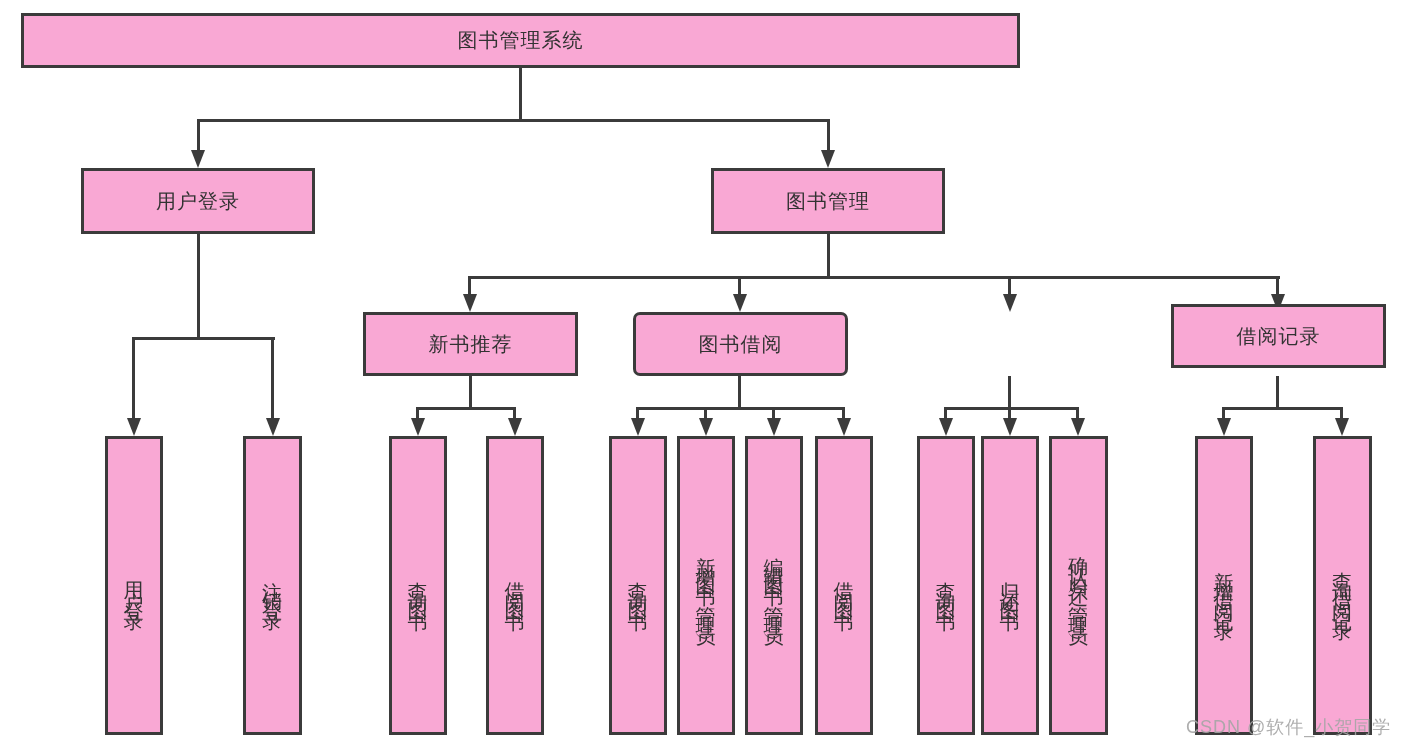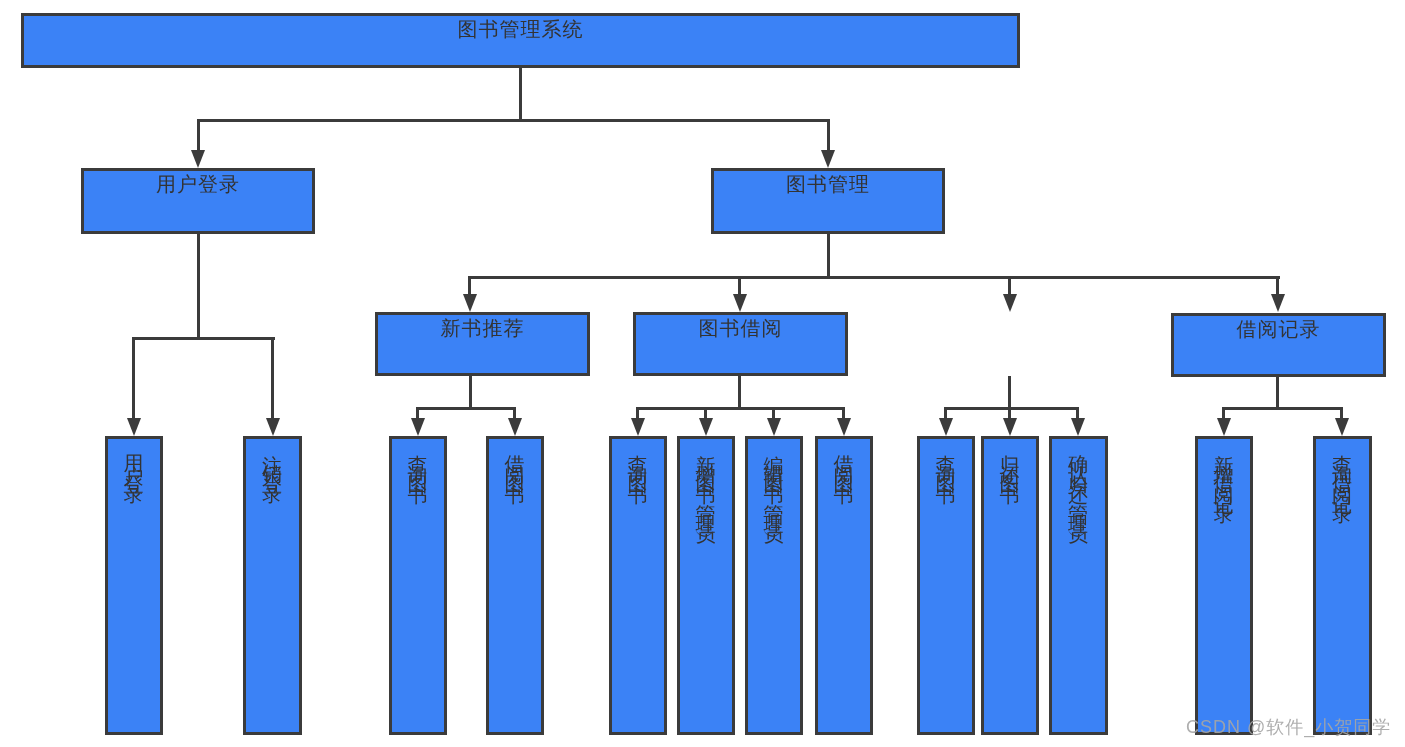--- a/index.html
+++ b/index.html
@@ -7,22 +7,22 @@
     position:relative;
     width:1405px;height:747px;
     background:#ffffff;
     font-family:"Liberation Sans","DejaVu Sans",sans-serif;
     overflow:hidden;
   }
   .box{
     position:absolute;
     box-sizing:border-box;
     border:3px solid #3b3b3b;
-    background:#3b82f6;
-    display:flex;align-items:flex-start;justify-content:center;
+    background:#f9a8d4;
+    display:flex;align-items:center;justify-content:center;
     color:#333333;
   }
   .h-label{font-size:20px;letter-spacing:1px;white-space:nowrap;}
   .v-label{
     writing-mode:vertical-rl;
     font-size:20px;
     letter-spacing:10px;
     line-height:1;
     white-space:nowrap;
   }
@@ -76,27 +76,27 @@
   <div class="hline" style="left:469px;top:276px;width:811px;"></div>
   <div class="vline" style="left:468px;top:276px;height:20px;"></div>
   <div class="arrowhead" style="left:463px;top:294px;"></div>
   <div class="vline" style="left:738px;top:276px;height:20px;"></div>
   <div class="arrowhead" style="left:733px;top:294px;"></div>
   <div class="vline" style="left:1008px;top:276px;height:20px;"></div>
   <div class="arrowhead" style="left:1003px;top:294px;"></div>
   <div class="vline" style="left:1276px;top:276px;height:20px;"></div>
   <div class="arrowhead" style="left:1271px;top:294px;"></div>
 
-  <div class="box" style="left:363px;top:312px;width:215px;height:64px;margin-left:12px;">
+  <div class="box" style="left:363px;top:312px;width:215px;height:64px;">
     <span class="h-label">新书推荐</span>
   </div>
-  <div class="box" style="left:633px;top:312px;width:215px;height:64px;">
+  <div class="box" style="left:633px;top:312px;width:215px;height:64px;border-radius:7px;">
     <span class="h-label">图书借阅</span>
   </div>
-  <div class="box" style="left:1171px;top:313px;width:215px;height:64px;">
+  <div class="box" style="left:1171px;top:304px;width:215px;height:64px;">
     <span class="h-label">借阅记录</span>
   </div>
 
   <div class="vline" style="left:469px;top:376px;height:34px;"></div>
   <div class="hline" style="left:417px;top:407px;width:99px;"></div>
   <div class="vline" style="left:416px;top:407px;height:17px;"></div>
   <div class="arrowhead" style="left:411px;top:418px;"></div>
   <div class="vline" style="left:513px;top:407px;height:17px;"></div>
   <div class="arrowhead" style="left:508px;top:418px;"></div>
 

